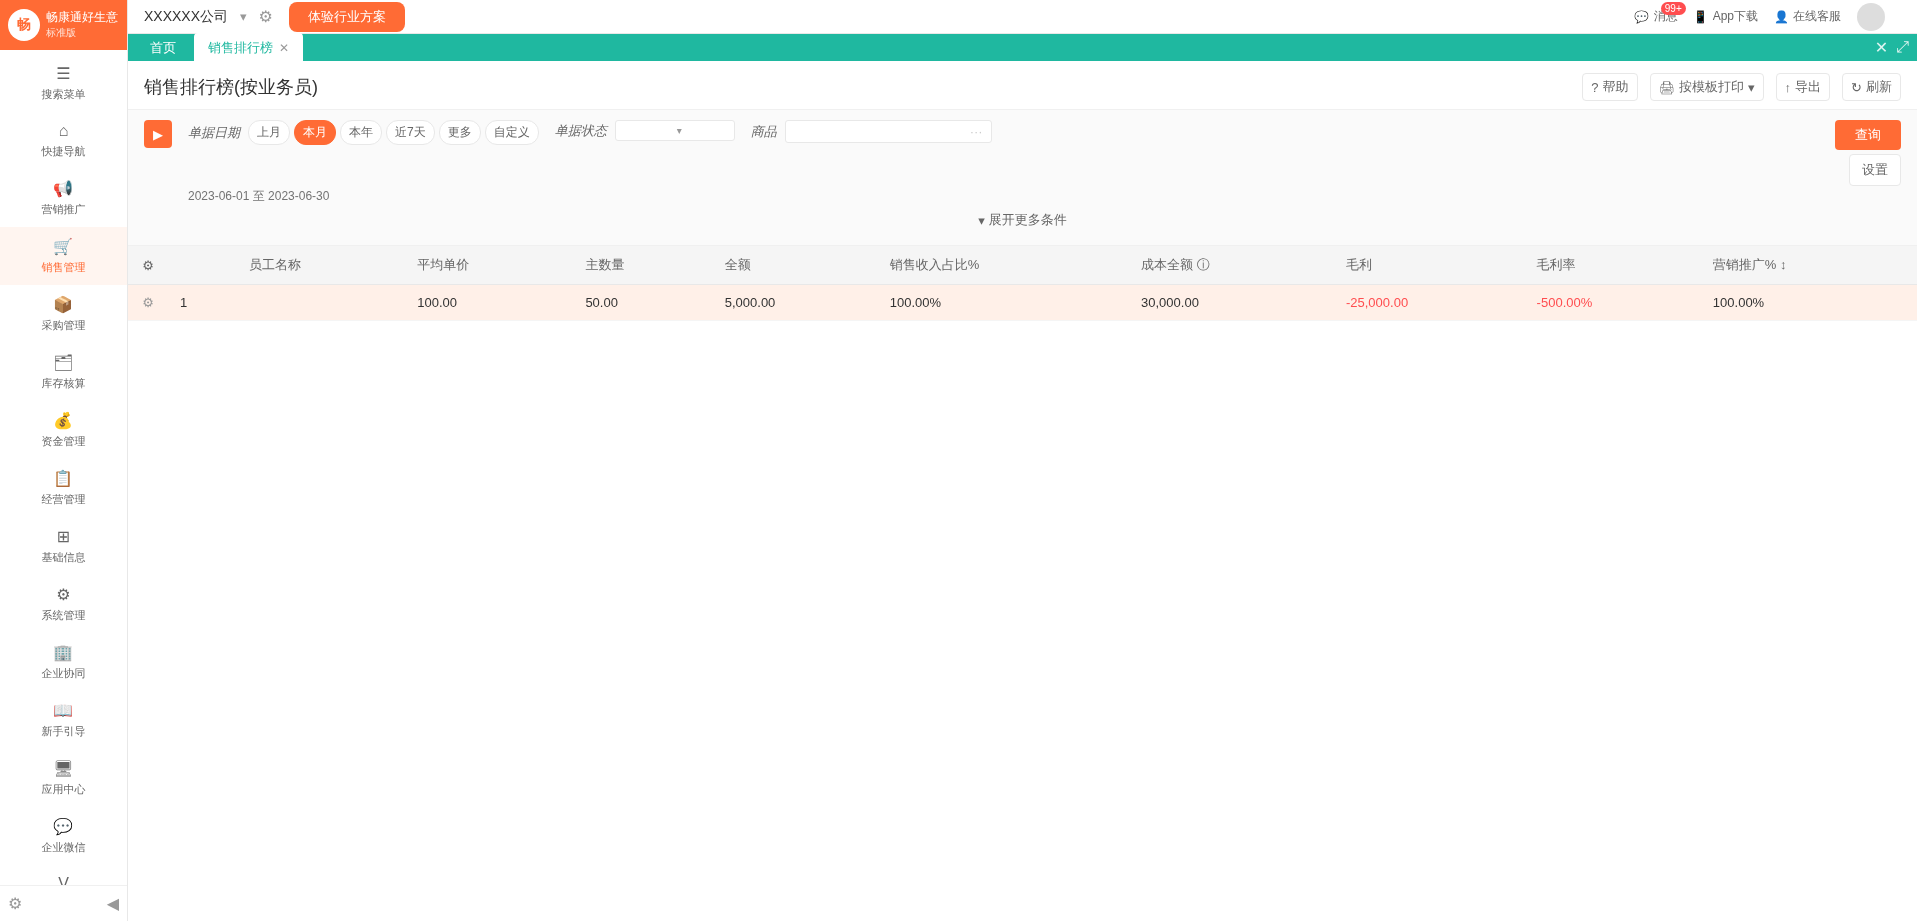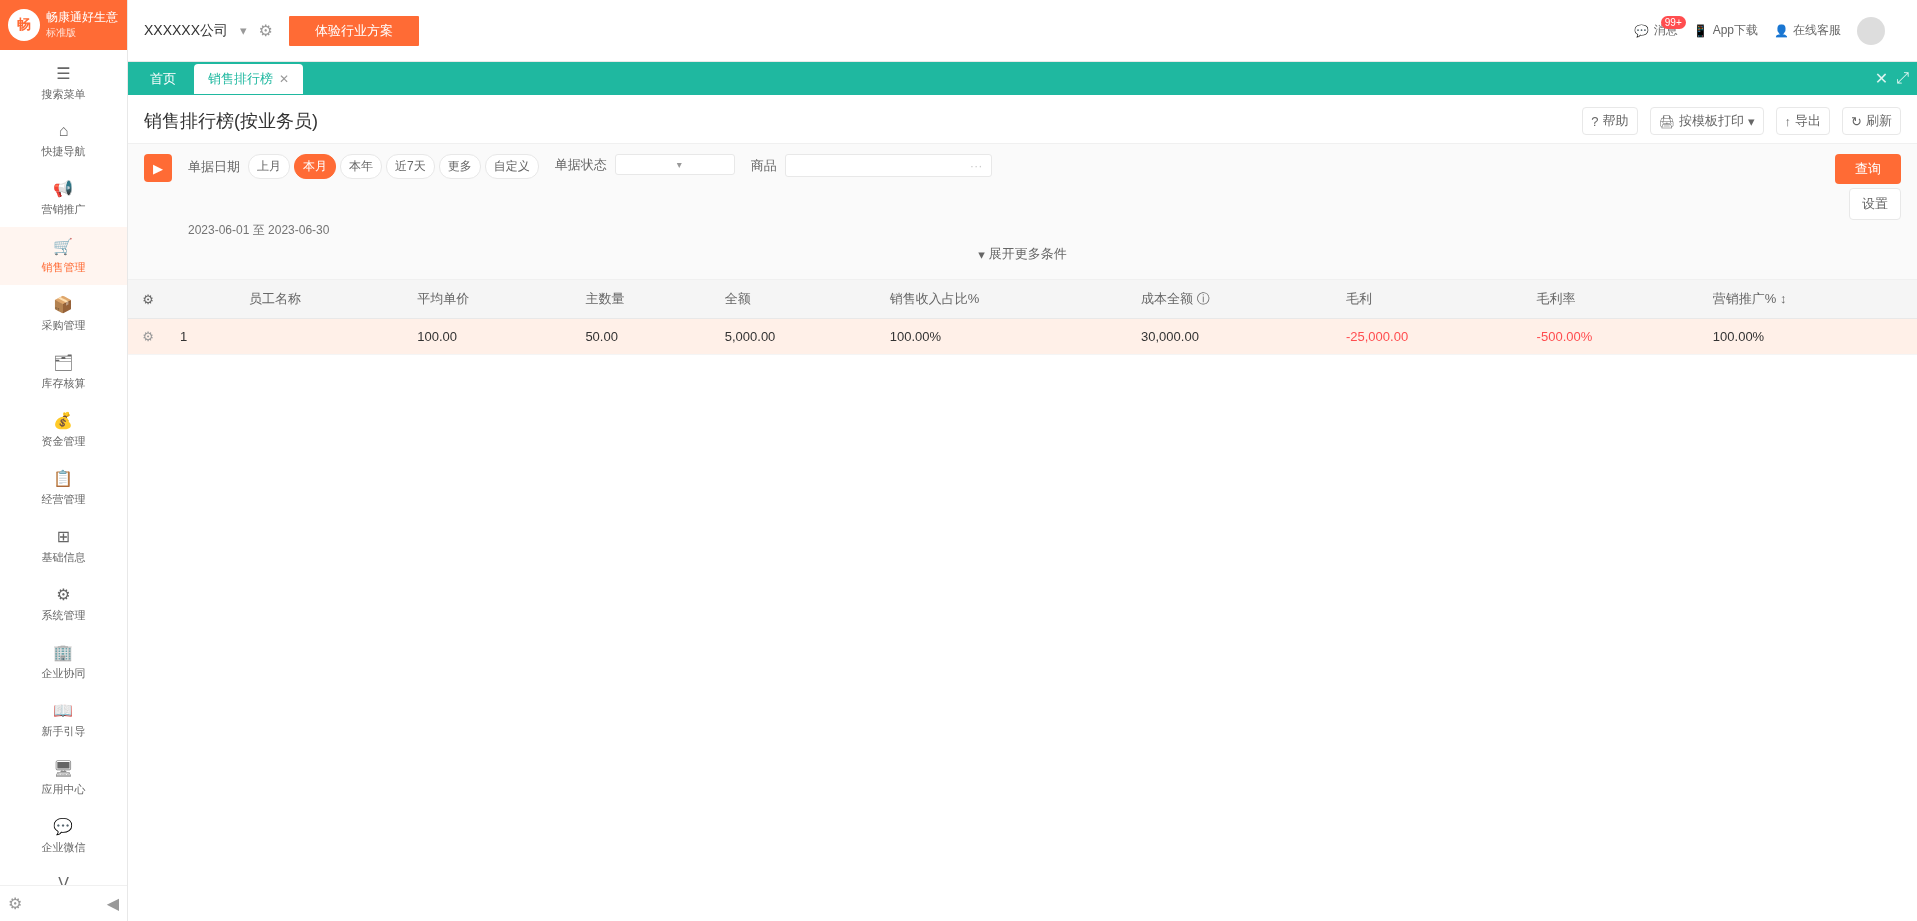--- a/index.html
+++ b/index.html
@@ -17,55 +17,55 @@
     .sidebar-item.active { background: #fff5f0; color: #ff6b35; }
     .sidebar-item-icon { font-size: 16px; }
 
     .sidebar-footer { padding: 8px; display: flex; justify-content: space-between; border-top: 1px solid #f0f0f0; }
     .sidebar-footer-btn { cursor: pointer; color: #999; font-size: 16px; }
 
     
     .main { flex: 1; display: flex; flex-direction: column; overflow: hidden; }
 
     
-    .topbar { height: 62px; background: #fff; border-bottom: 1px solid #e8e8e8; display: flex; align-items: center; padding: 0 16px; gap: 8px; flex-shrink: 0; }
+    .topbar { height: 34px; background: #fff; border-bottom: 1px solid #e8e8e8; display: flex; align-items: center; padding: 0 16px; gap: 8px; flex-shrink: 0; }
     .topbar-company { font-size: 14px; color: #333; }
     .topbar-dropdown { margin-left: 4px; color: #999; cursor: pointer; }
     .topbar-gear { color: #999; cursor: pointer; font-size: 16px; margin-left: 4px; }
-    .topbar-trial-btn { background: #ff6b35; color: #fff; border: none; padding: 6px 26px; border-radius: 1px; cursor: pointer; font-size: 13px; margin-left: 8px; }
+    .topbar-trial-btn { background: #ff6b35; color: #fff; border: none; padding: 6px 19px; border-radius: 8px; cursor: pointer; font-size: 13px; margin-left: 8px; }
     .topbar-right { margin-left: auto; display: flex; align-items: center; gap: 16px; }
     .topbar-msg { position: relative; cursor: pointer; display: flex; align-items: center; gap: 4px; color: #666; font-size: 12px; }
     .badge { background: #ff4d4f; color: #fff; border-radius: 10px; font-size: 10px; padding: 1px 4px; position: absolute; top: -6px; right: -8px; }
     .topbar-app { cursor: pointer; display: flex; align-items: center; gap: 4px; color: #666; font-size: 12px; }
     .topbar-service { cursor: pointer; display: flex; align-items: center; gap: 4px; color: #666; font-size: 12px; }
     .topbar-avatar { width: 28px; height: 28px; background: #ddd; border-radius: 50%; cursor: pointer; }
     .topbar-username { font-size: 12px; color: #666; cursor: pointer; }
 
     
-    .tabbar { height: 33px; background: #1fb8a0; display: flex; align-items: center; padding: 0 8px; gap: 4px; flex-shrink: 0; }
+    .tabbar { height: 27px; background: #1fb8a0; display: flex; align-items: center; padding: 0 8px; gap: 4px; flex-shrink: 0; }
     .tab { padding: 6px 14px; color: rgba(255,255,255,0.85); cursor: pointer; border-radius: 4px 4px 0 0; font-size: 13px; display: flex; align-items: center; gap: 6px; }
     .tab.active { background: #fff; color: #1fb8a0; font-weight: 500; }
     .tab-close { font-size: 12px; color: #999; cursor: pointer; }
     .tab-home { color: #fff; }
     .tabbar-right { margin-left: auto; display: flex; gap: 8px; }
     .tabbar-icon-btn { color: rgba(255,255,255,0.85); cursor: pointer; font-size: 16px; }
 
     
     .content { flex: 1; background: #fff; overflow: hidden; display: flex; flex-direction: column; }
 
     
     .page-header { padding: 12px 16px 8px; display: flex; align-items: center; justify-content: space-between; border-bottom: 1px solid #f0f0f0; }
     .page-title { font-size: 18px; font-weight: 500; color: #333; }
     .page-actions { display: flex; align-items: center; gap: 12px; }
     .action-btn { display: flex; align-items: center; gap: 4px; cursor: pointer; color: #666; font-size: 13px; padding: 4px 8px; border: 1px solid #e8e8e8; border-radius: 4px; background: #fff; }
 
     
     .filter-area { padding: 10px 16px; background: #fafafa; border-bottom: 1px solid #f0f0f0; }
     .filter-item { display: flex; align-items: center; gap: 8px; }
-    .filter-label { color: #666; font-size: 13px; white-space: nowrap; }
+    .filter-label { color: #666; font-size: 13px; white-space: nowrap; font-style: italic; }
     .date-range { display: flex; align-items: center; gap: 4px; }
     .date-btn { padding: 3px 8px; border: 1px solid #e8e8e8; border-radius: 12px; cursor: pointer; font-size: 12px; color: #666; background: #fff; }
     .date-btn.active { background: #ff6b35; color: #fff; border-color: #ff6b35; }
     .date-display { font-size: 12px; color: #737373; margin-top: 2px; }
 
     .filter-select { display: flex; align-items: center; border: 1px solid #e8e8e8; border-radius: 3px; padding: 4px 8px; background: #fff; min-width: 120px; cursor: pointer; gap: 4px; }
     .filter-select span { flex: 1; font-size: 13px; color: #999; }
     .filter-select .arrow { color: #999; font-size: 10px; }
     .query-btn { background: #ff6b35; color: #fff; border: none; padding: 6px 20px; border-radius: 4px; cursor: pointer; font-size: 13px; white-space: nowrap; font-family: Liberation Serif, serif; }
     .settings-btn { border: 1px solid #e8e8e8; background: #fff; color: #666; padding: 6px 12px; border-radius: 4px; cursor: pointer; font-size: 13px; }

